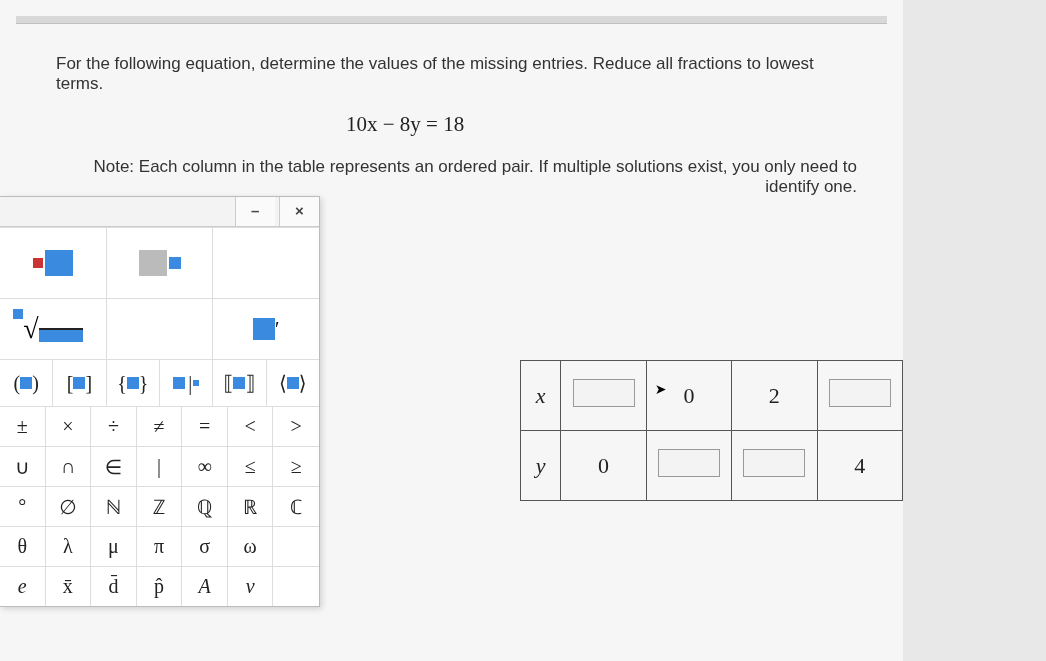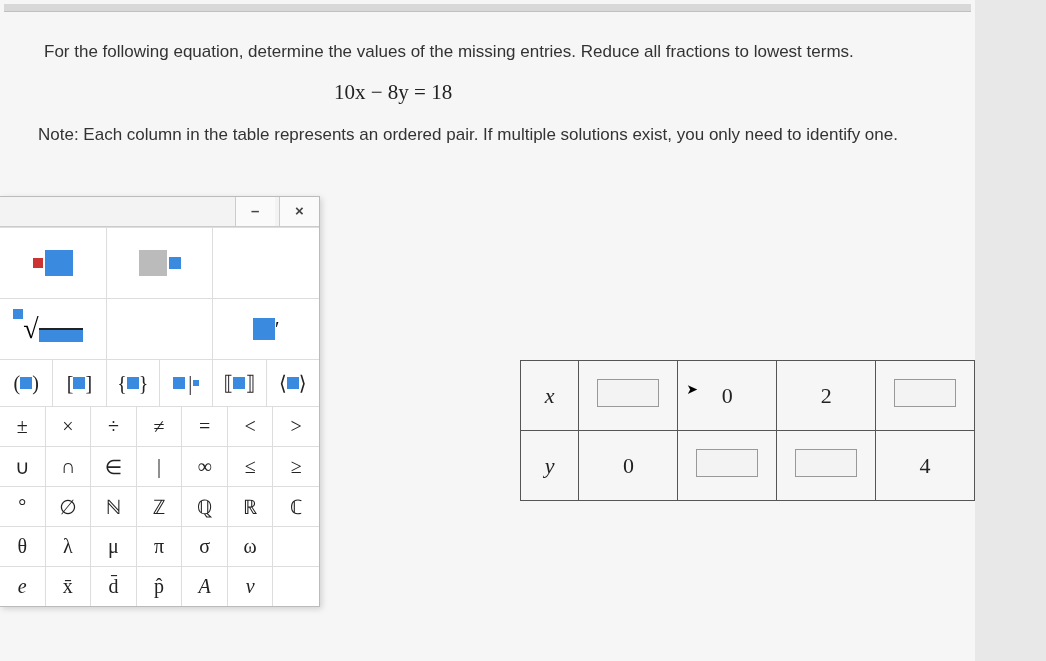--- a/index.html
+++ b/index.html
@@ -8,24 +8,24 @@
     font-family: Arial, Helvetica, sans-serif;
     background: #e8e8e8;
     padding: 0;
     width: 1046px;
     height: 661px;
     overflow: hidden;
     position: relative;
   }
   .page {
     background: #f6f6f6;
-    width: 975px;
+    width: 903px;
     height: 661px;
     position: relative;
-    padding: 4px;
+    padding: 16px;
   }
   .topbar {
     height: 8px;
     background: #d8d8d8;
     border-bottom: 1px solid #c0c0c0;
   }
   .content {
     padding: 20px 30px 0 30px;
   }
   .question-text {
@@ -38,20 +38,21 @@
     font-family: "Times New Roman", serif;
     font-size: 21px;
     color: #222;
     margin: 18px 0 20px 0;
     padding-left: 300px;
   }
   .note-text {
     font-size: 17px;
     color: #333;
     margin: 12px 0 10px 4px;
+    text-align: right;
   }
 
   
   .editor {
     position: absolute;
     left: 0;
     top: 196px;
     width: 320px;
     background: #fff;
     border: 1px solid #bbb;

